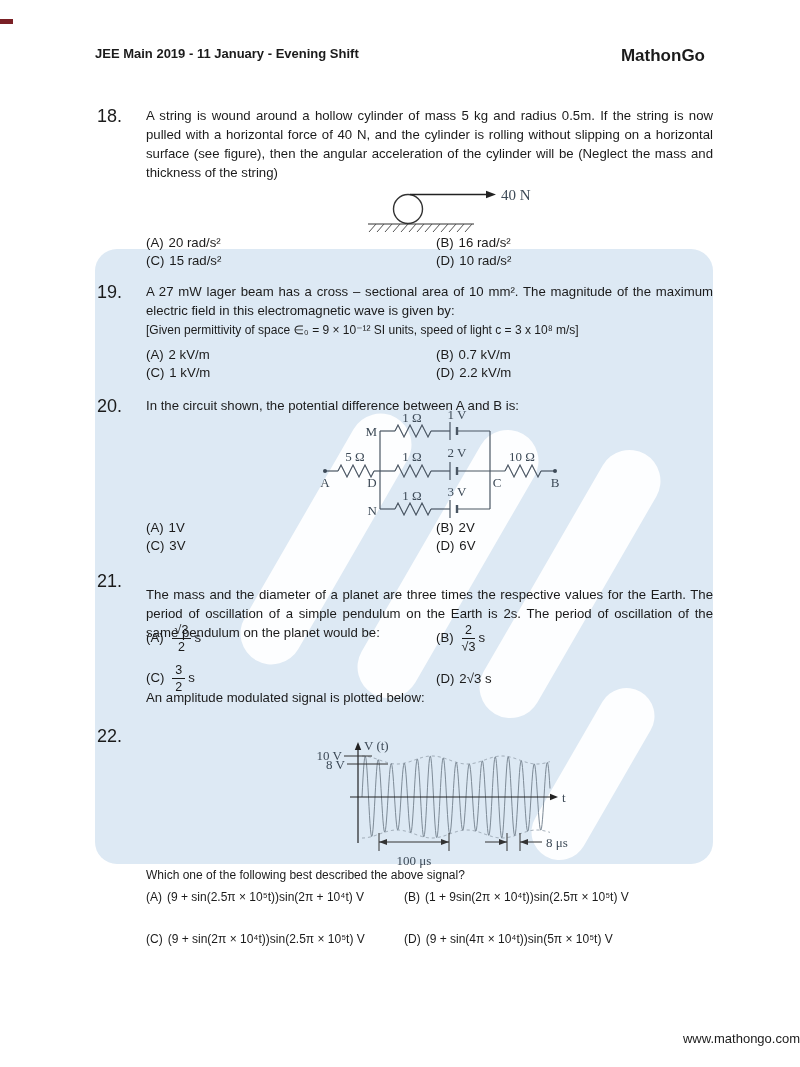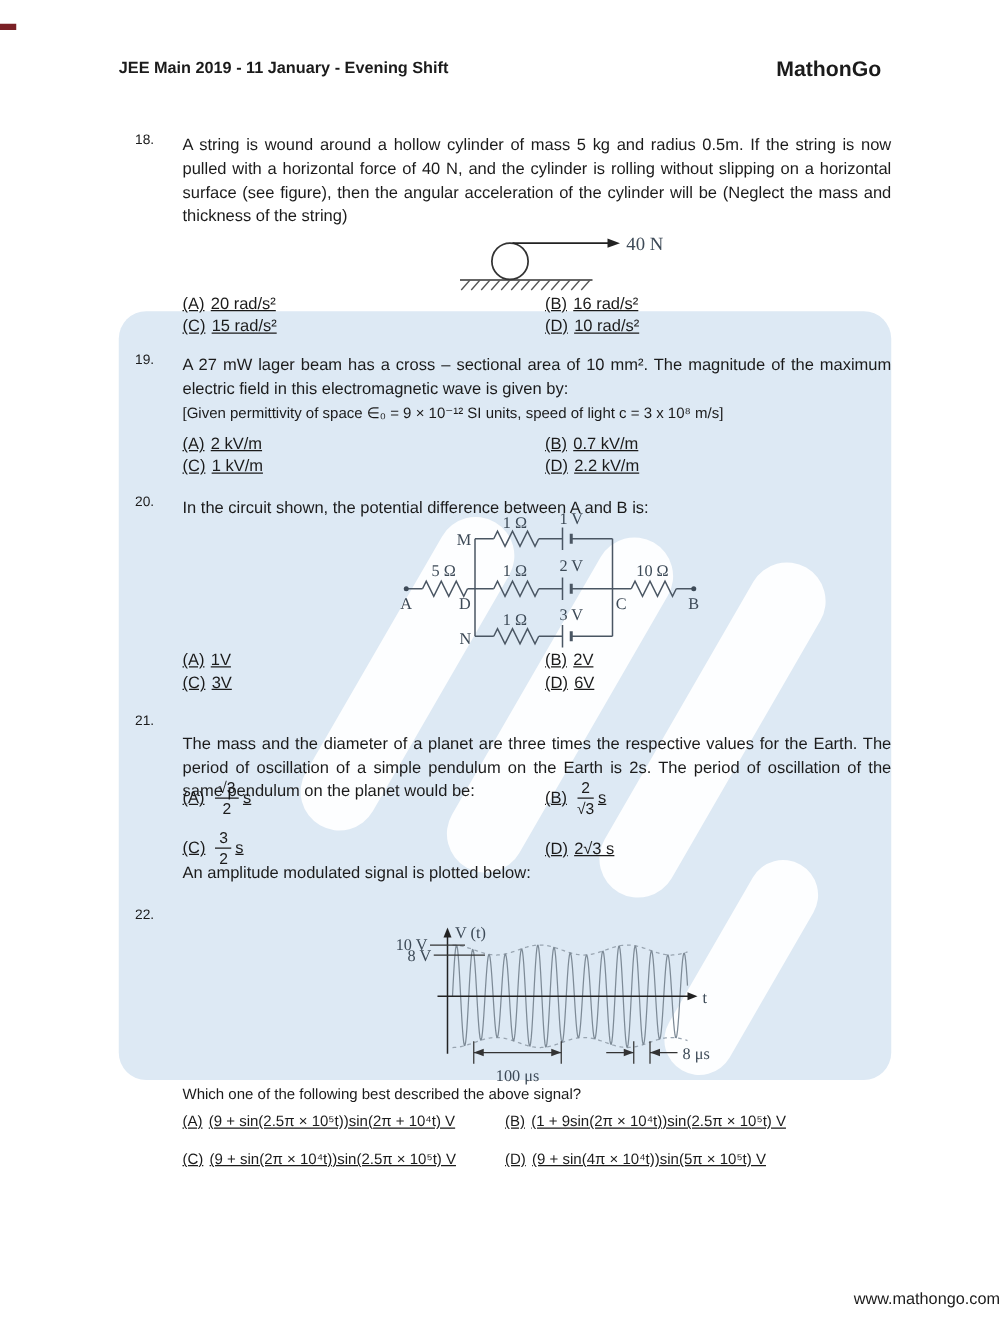--- a/index.html
+++ b/index.html
@@ -15,27 +15,27 @@
   .wm-bar{position:absolute;background:#ffffff;opacity:.92;border-radius:40px;}
   .wm1{width:62px;height:280px;left:200px;top:150px;transform:rotate(30deg);}
   .wm2{width:62px;height:300px;left:322px;top:165px;transform:rotate(30deg);}
   .wm3{width:62px;height:300px;left:444px;top:185px;transform:rotate(30deg);}
   .wm4{width:56px;height:190px;left:470px;top:430px;transform:rotate(30deg);}
   
   .hdr-title{position:absolute;left:95px;top:30px;font-size:13px;font-weight:600;}
   .hdr-brand{position:absolute;right:95px;top:30px;font-size:17px;font-weight:600;}
   .footer{position:absolute;left:0;top:1015px;width:100%;text-align:right;font-size:13px;}
   
-  .qnum{position:absolute;left:108px;width:44px;font-size:11px;}
+  .qnum{position:absolute;left:97px;width:44px;font-size:18px;}
   .qbody{position:absolute;left:146px;width:567px;font-size:13.2px;line-height:19px;text-align:justify;}
   .qline{position:absolute;left:146px;width:673px;font-size:12px;line-height:19px;}
   .opts{position:absolute;left:146px;width:567px;display:grid;grid-template-columns:290px auto;font-size:13.2px;line-height:18px;}
-  .opts .opt{white-space:nowrap;text-decoration:underline;}
+  .opts .opt{white-space:nowrap;}
   .opt-label{margin-right:5px;}
-  .opts-q22{grid-template-columns:258px auto;font-size:12px;line-height:17px;row-gap:13px;}
+  .opts-q22{grid-template-columns:258px auto;font-size:12px;line-height:17px;row-gap:25px;}
   .opts-q21{grid-template-columns:290px auto;row-gap:8px;align-items:center;}
   .frac{display:inline-block;vertical-align:middle;text-align:center;font-size:12.5px;line-height:1.15;margin:0 3px;}
   .frac .num{display:block;border-bottom:1px solid #1b1b1b;padding:0 3px 1px;}
   .frac .den{display:block;padding-top:1px;}
   
   .fig{position:absolute;}
   svg text{font-family:"Liberation Serif", serif;fill:#3d4a57;}
   .fig-stroke{stroke:#4a5663;stroke-width:1.2;fill:none;}
 </style>
 </head>

